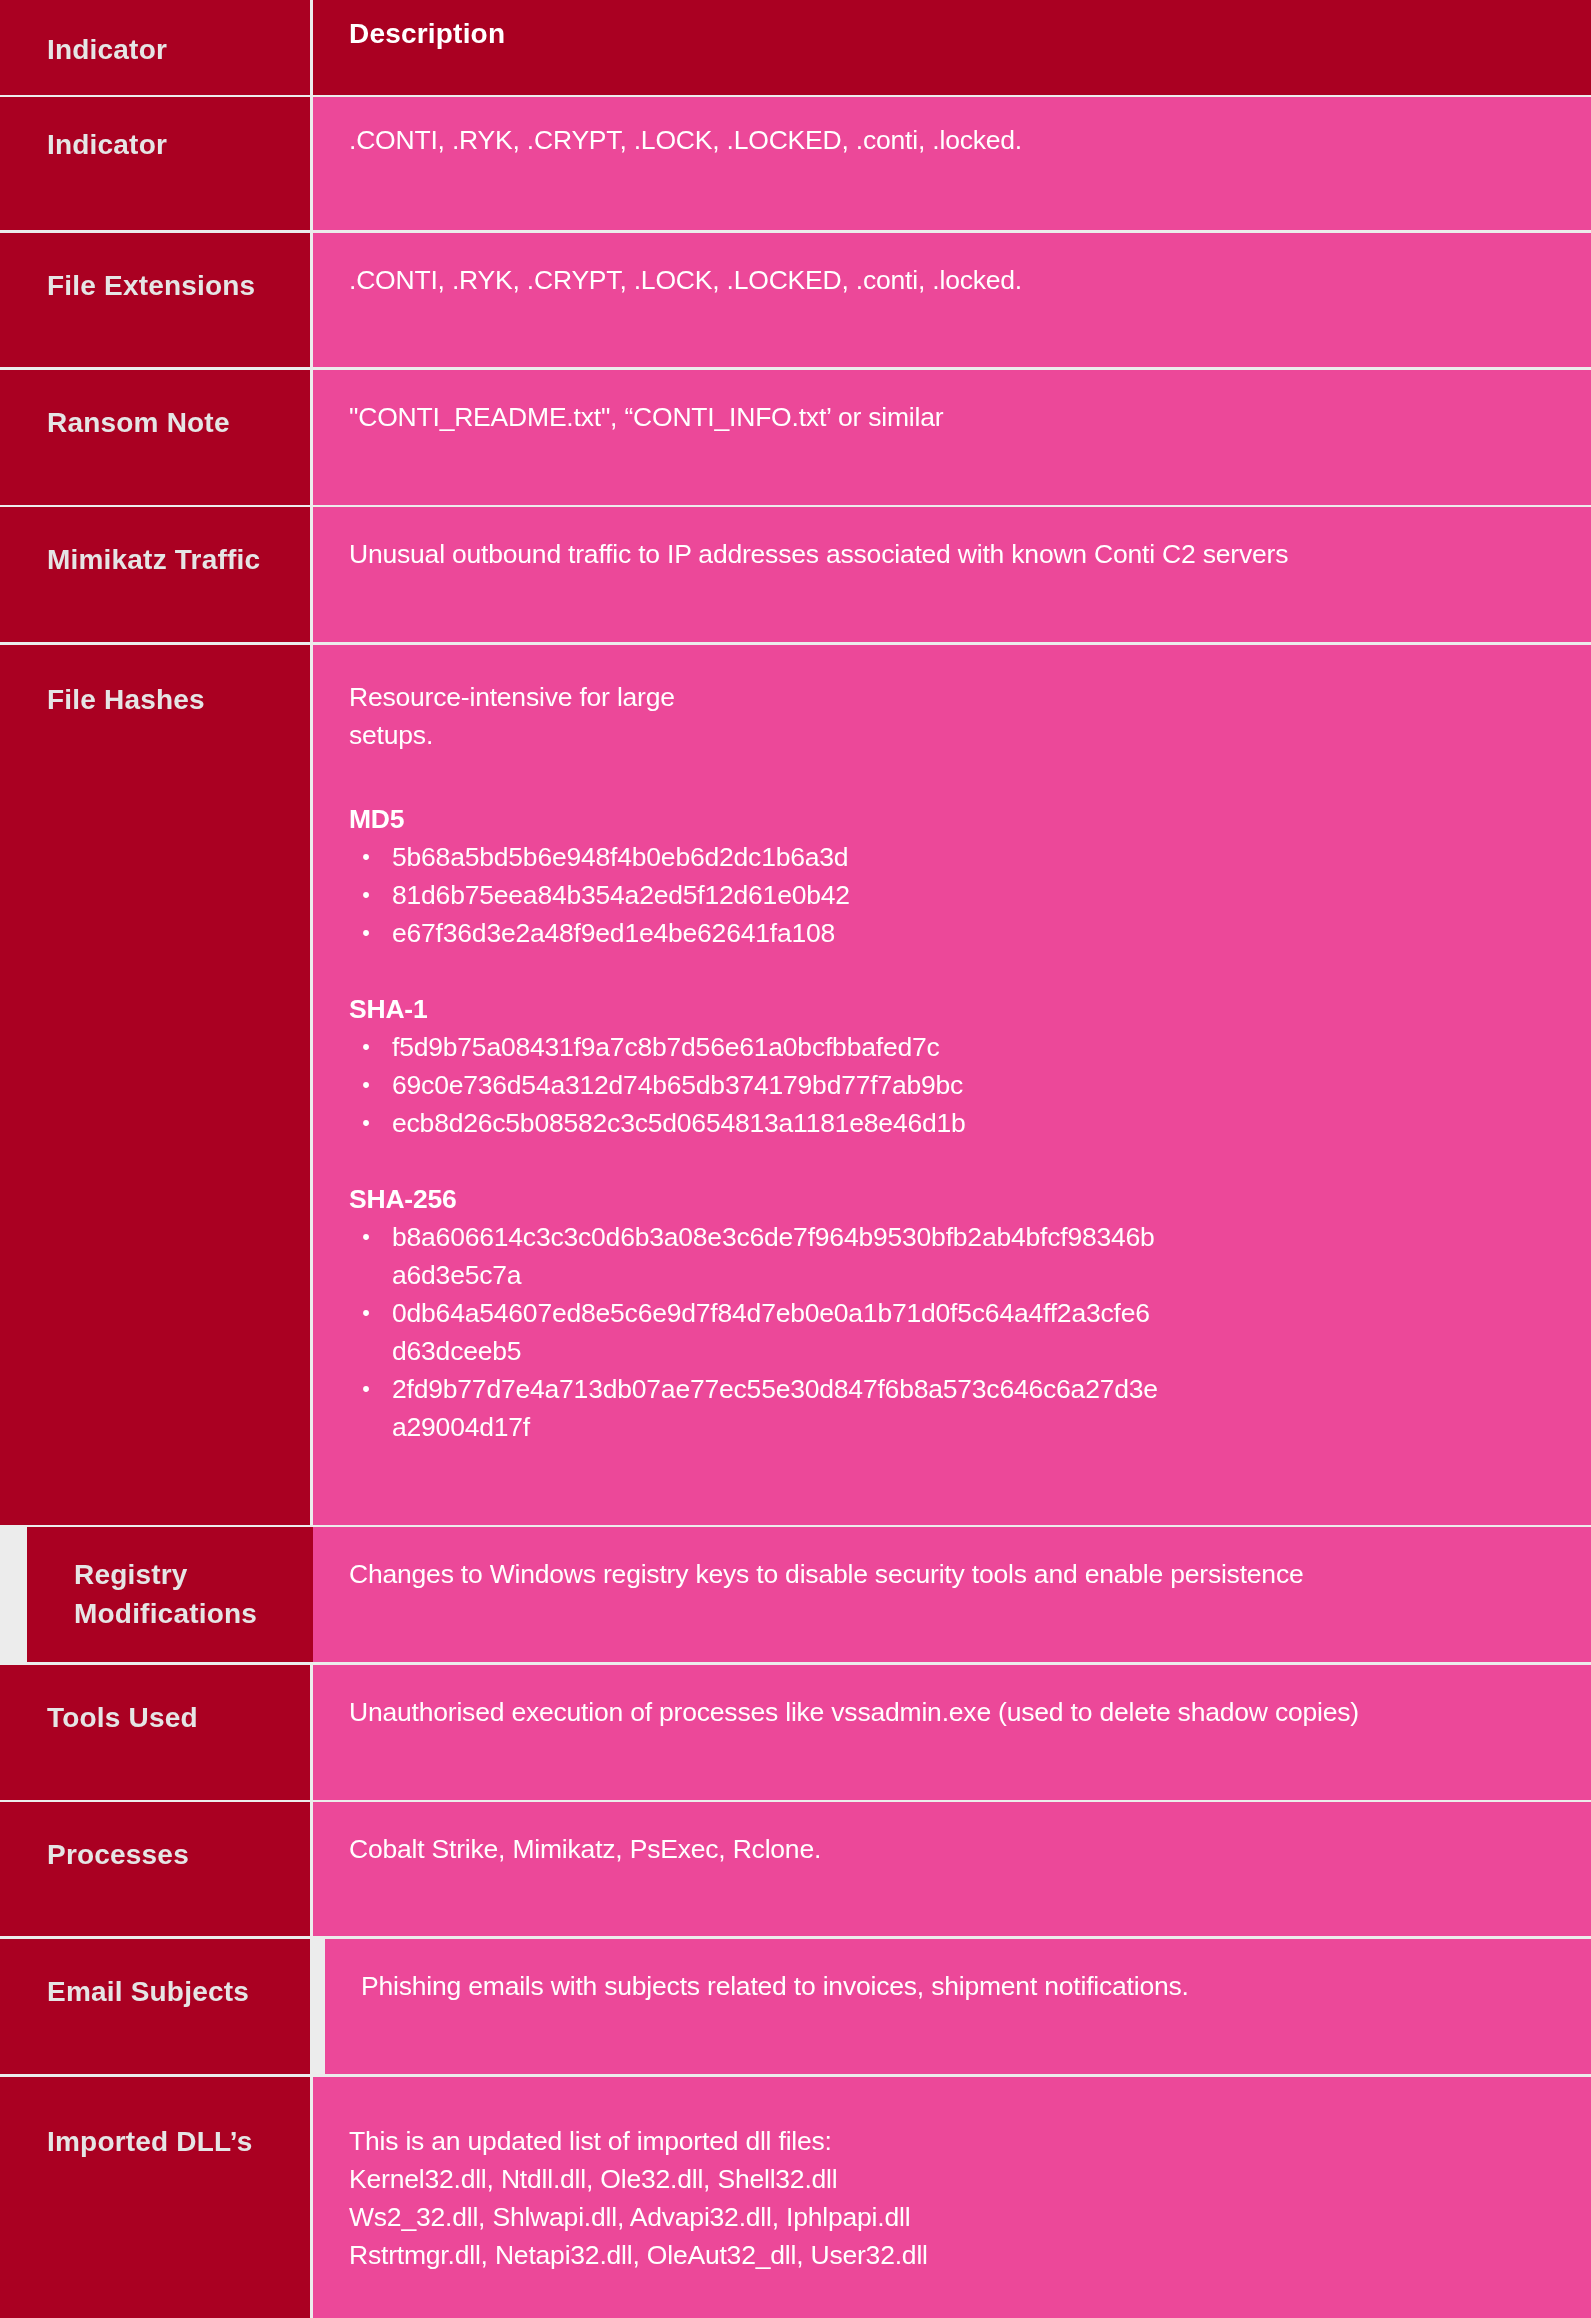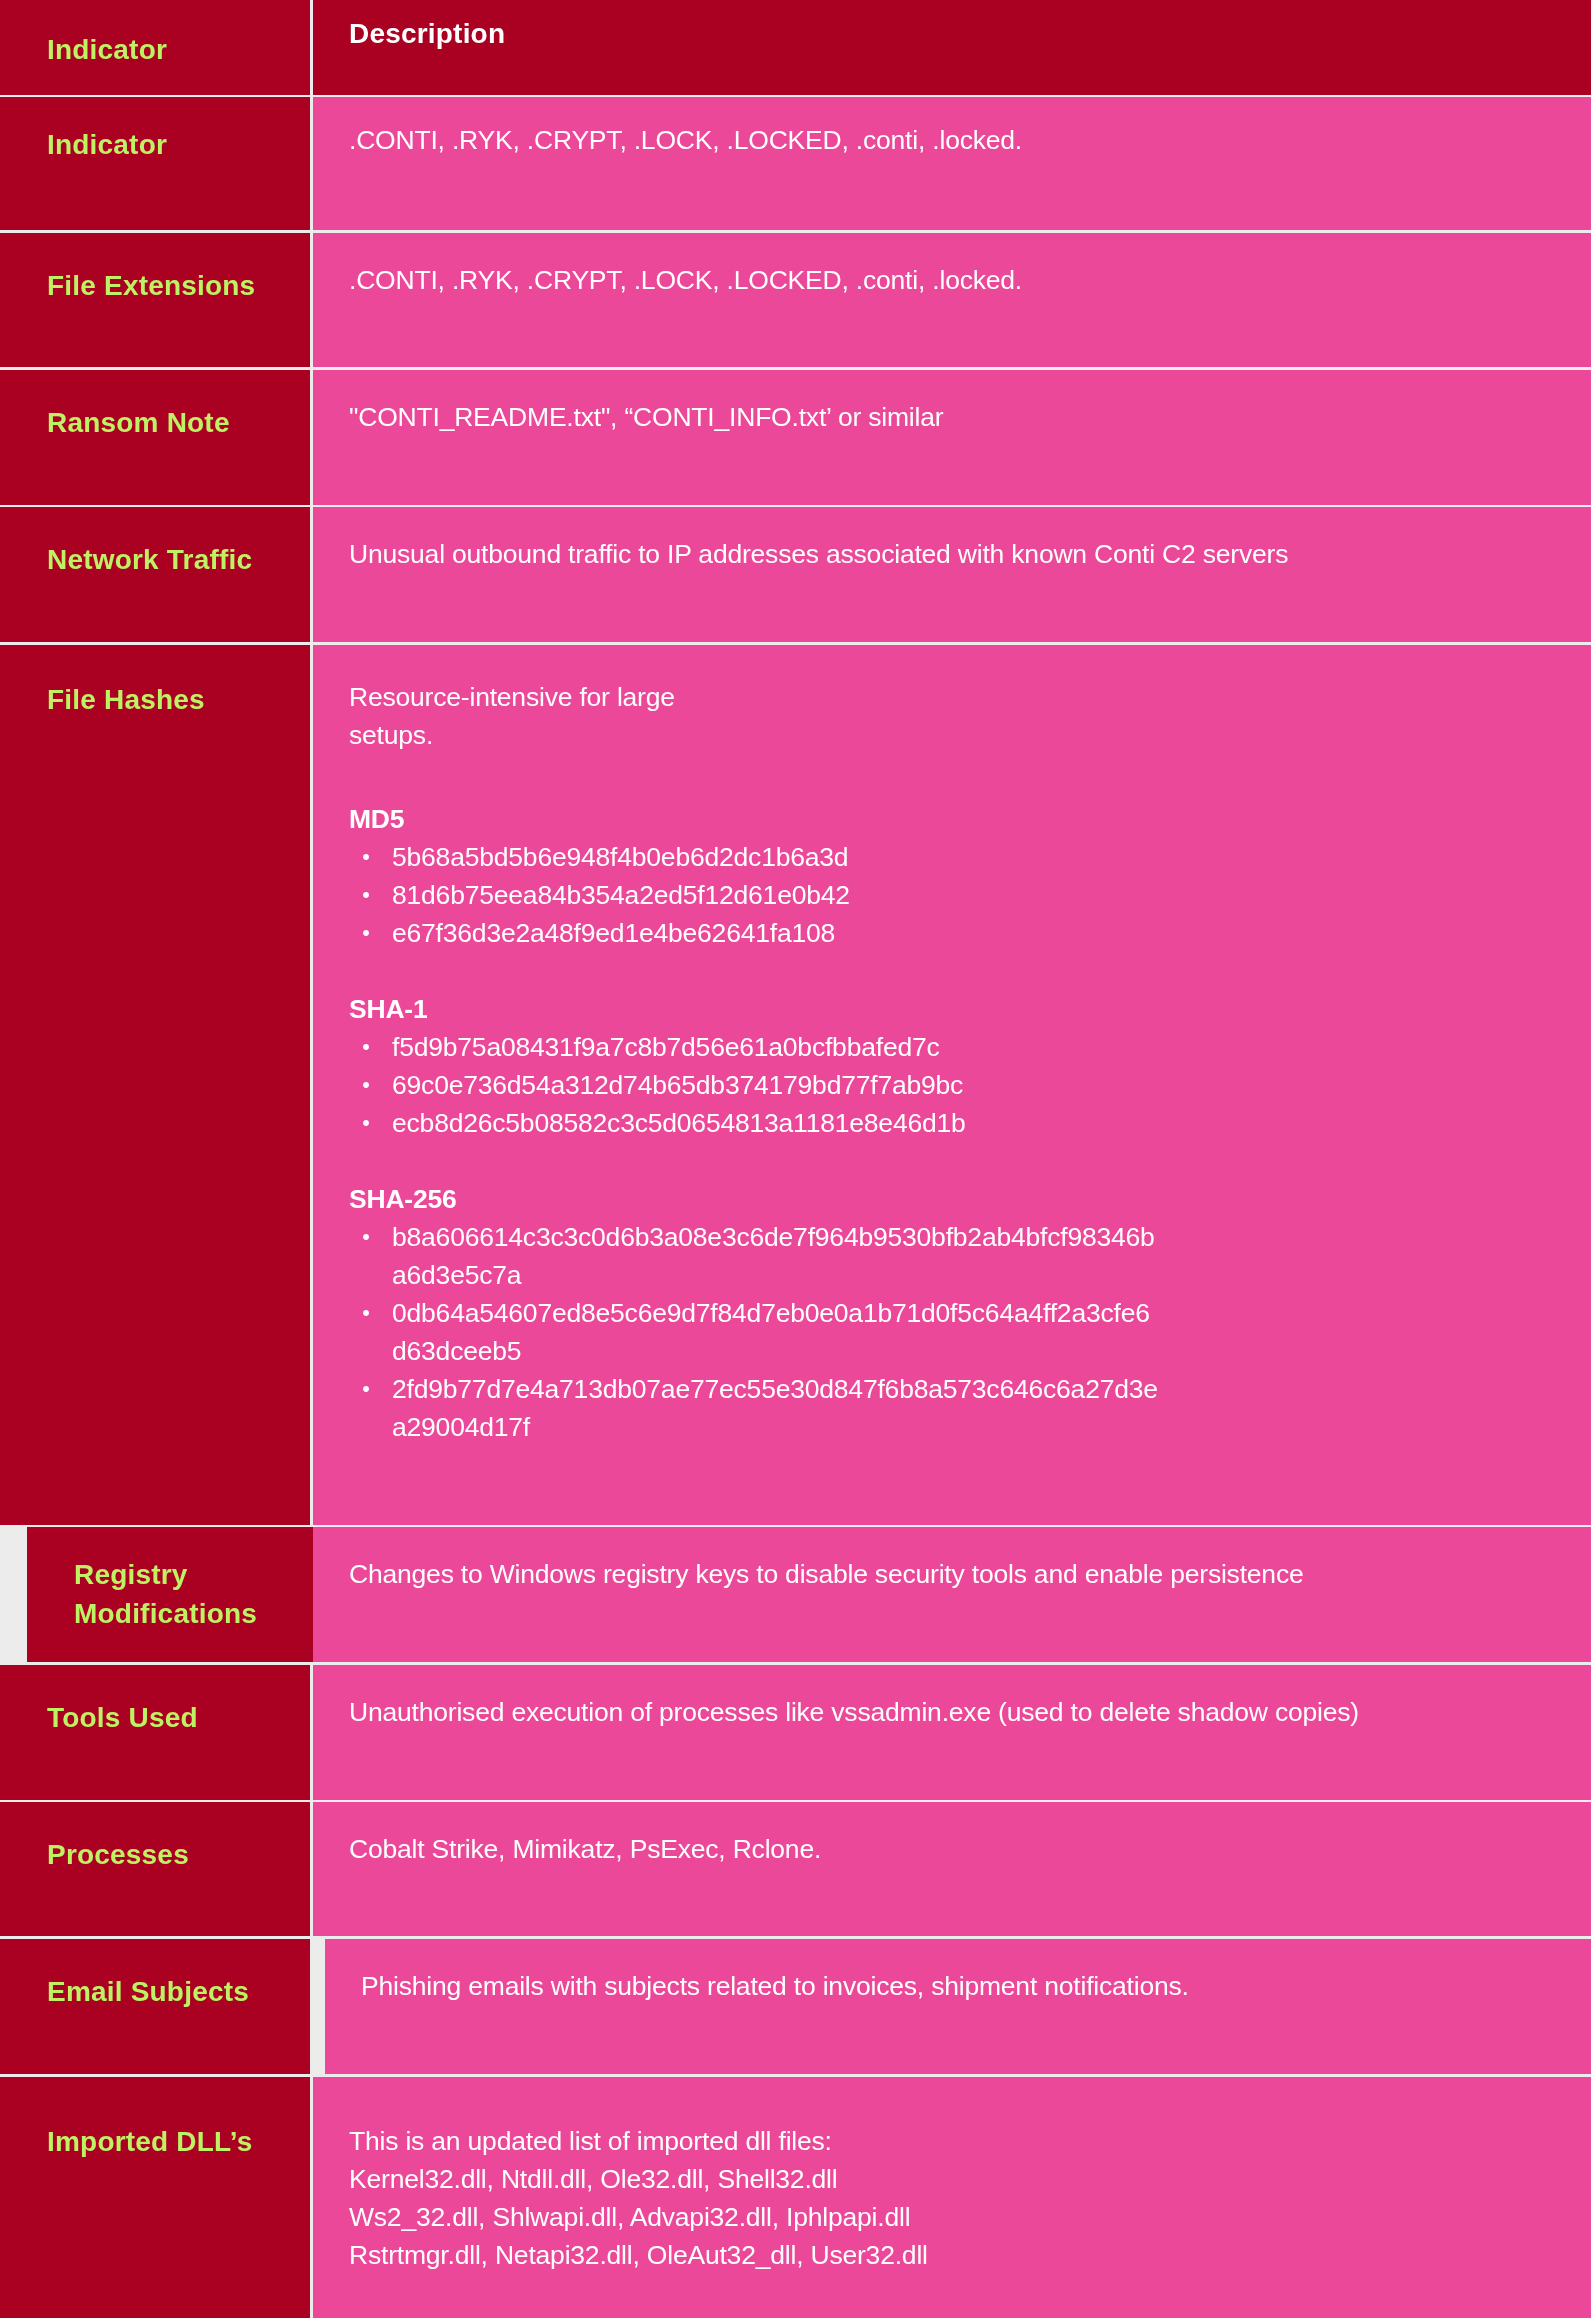--- a/index.html
+++ b/index.html
@@ -27,21 +27,21 @@
     }
     .cell-label {
       width: 310px;
       height: 100%;
       background: #aa0022;
       padding-left: 47px;
       font-weight: bold;
       font-size: 28px;
       line-height: 39px;
       letter-spacing: 0.2px;
-      color: #bef264;
+      color: #e5e5e5;
     }
     .cell-desc {
       position: absolute;
       left: 313px;
       top: 0;
       right: 0;
       height: 100%;
       background: #ec4899;
       padding-left: 36px;
       font-size: 26.5px;
@@ -103,21 +103,21 @@
     <div class="cell-label" style="padding-top:33px;">File Extensions</div>
     <div class="cell-desc" style="padding-top:28px;">.CONTI, .RYK, .CRYPT, .LOCK, .LOCKED, .conti, .locked.</div>
   </div>
 
   <div class="row" style="top:370px; height:135px;">
     <div class="cell-label" style="padding-top:33px;">Ransom Note</div>
     <div class="cell-desc" style="padding-top:28px;">"CONTI_README.txt", “CONTI_INFO.txt’ or similar</div>
   </div>
 
   <div class="row" style="top:507px; height:135px;">
-    <div class="cell-label" style="padding-top:33px;">Network Traffic</div>
+    <div class="cell-label" style="padding-top:33px;">Mimikatz Traffic</div>
     <div class="cell-desc" style="padding-top:28px;">Unusual outbound traffic to IP addresses associated with known Conti C2 servers</div>
   </div>
 
   <div class="row" style="top:645px; height:880px;">
     <div class="cell-label" style="padding-top:35px;">File Hashes</div>
     <div class="cell-desc" style="padding-top:33px;">
       <div>Resource-intensive for large</div>
       <div>setups.</div>
       <div class="spacer-lg"></div>
 

